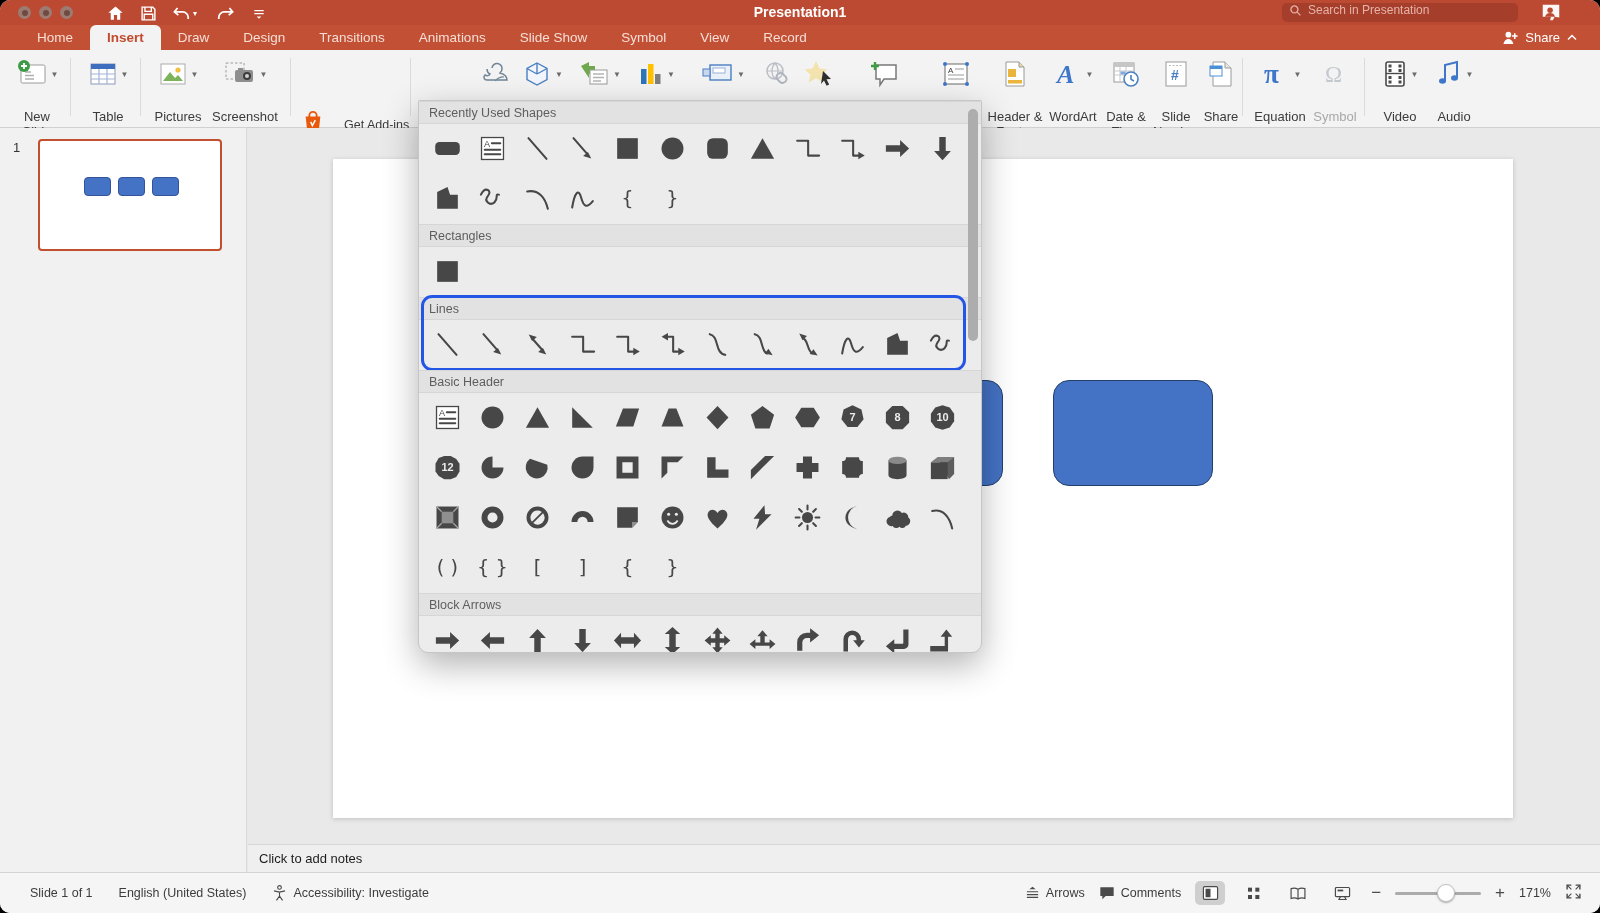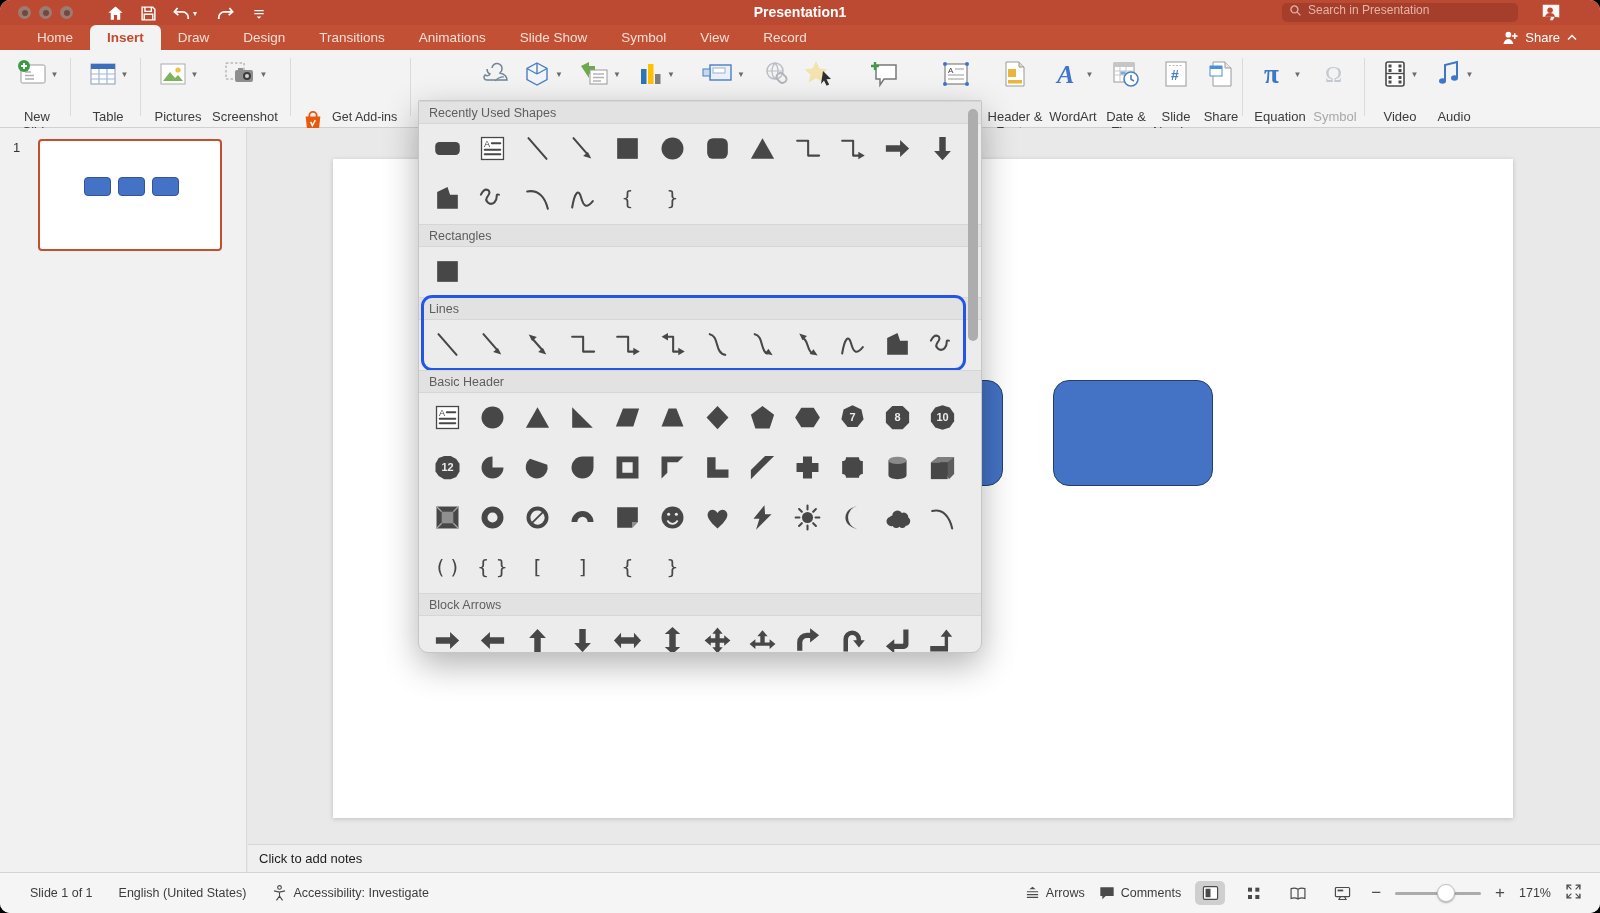--- a/index.html
+++ b/index.html
@@ -27,21 +27,21 @@
 
   
   #ribbon{position:absolute;left:0;top:50px;width:1600px;height:78px;background:#F4F3F3;border-bottom:1px solid #D2D0CF;}
   .rdiv{position:absolute;top:8px;height:58px;width:1px;background:#DCDADA;}
   .rbtn{position:absolute;top:5px;display:flex;flex-direction:column;align-items:center;}
   .rbtn .ic{height:38px;display:flex;align-items:center;justify-content:center;gap:2px;}
   .rbtn .lbl{font-size:13px;color:#3B3B3B;text-align:center;line-height:1.15;margin-top:17px;white-space:pre-line;}
   .rbtn .lbl.gray{color:#A8A8A8;}
   .ddc{font-size:8px;color:#6B6B6B;align-self:center;margin-left:1px;}
   .shapes-active{position:absolute;left:421px;top:55px;width:52px;height:42px;background:#DDDCDC;border:1px solid #C8C6C6;border-radius:6px;display:flex;align-items:center;justify-content:center;gap:3px;}
-  .addin-row{position:absolute;display:flex;align-items:flex-start;gap:8px;font-size:12.5px;color:#3B3B3B;}
+  .addin-row{position:absolute;display:flex;align-items:flex-end;gap:20px;font-size:12.5px;color:#3B3B3B;}
 
   
   #sidebar{position:absolute;left:0;top:128px;width:247px;height:744px;background:#F1F1F1;border-right:1px solid #D8D8D8;}
   #slide-num{position:absolute;left:13px;top:12px;font-size:13px;color:#333;}
   #thumb{position:absolute;left:38px;top:11px;width:184px;height:112px;background:#fff;border:2px solid #C0502E;border-radius:4px;}
   .thumb-shape{position:absolute;top:36px;width:27px;height:19px;border-radius:4px;background:#4472C4;border:1px solid #33549A;}
 
   
   #canvas{position:absolute;left:248px;top:128px;width:1352px;height:716px;background:#E9E9E9;}
   #slide{position:absolute;left:85px;top:31px;width:1180px;height:659px;background:#fff;box-shadow:0 1px 5px rgba(0,0,0,.18);}

